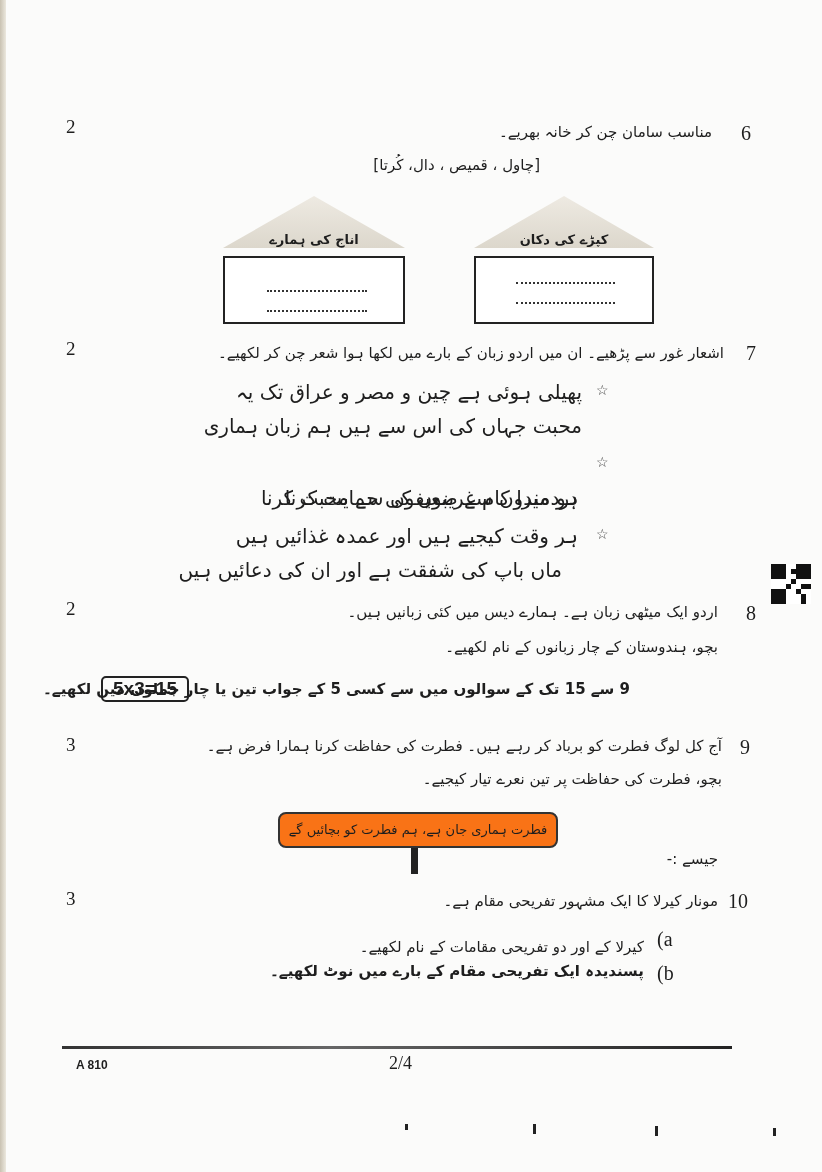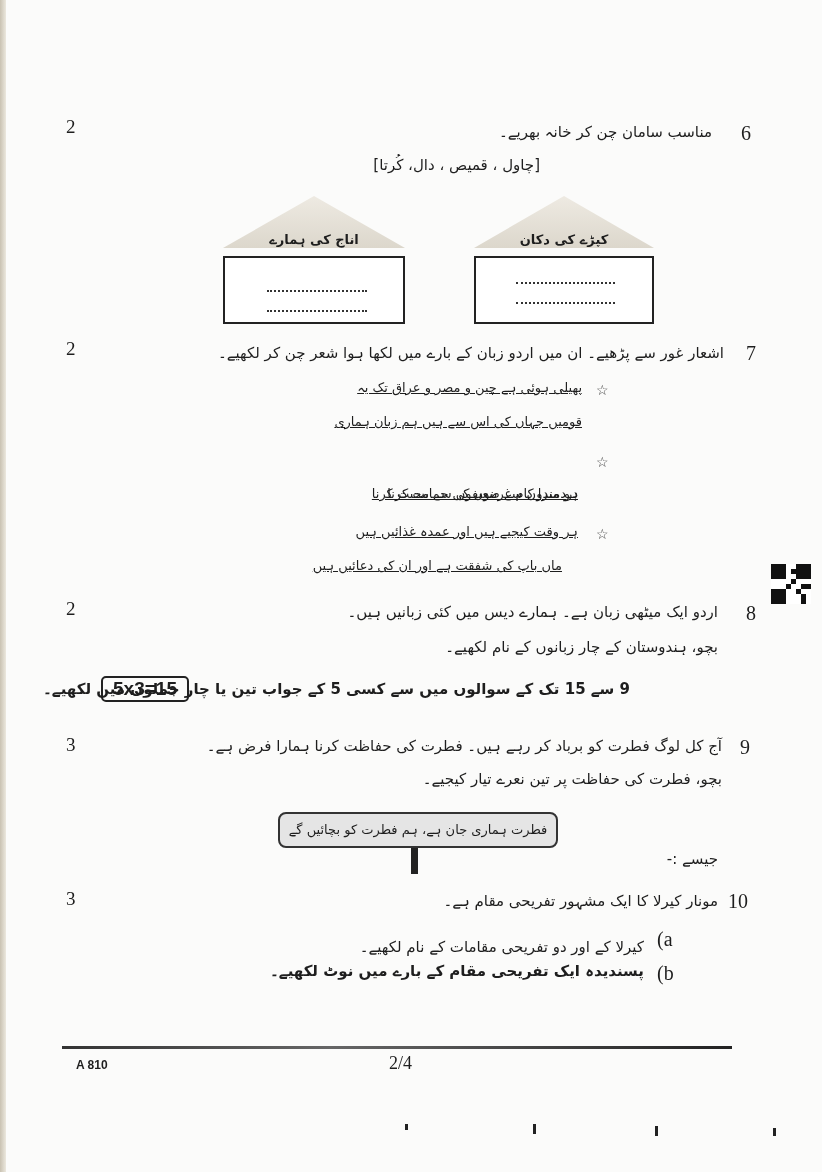--- a/index.html
+++ b/index.html
@@ -14,21 +14,21 @@
     background:linear-gradient(to right,#c9c2b2,#ece8de);
   }
   .abs { position:absolute; }
   .marks { font-family:"Liberation Serif", serif; font-size:19px; left:66px; }
   .qnum { font-family:"Liberation Serif", serif; font-size:20px; }
   .ur {
     direction:rtl; unicode-bidi:embed; 
     font-family:"DejaVu Sans", sans-serif; white-space:nowrap;
   }
   .ur-q { font-size:15px; }
-  .ur-poem { font-size:13px; letter-spacing:0.5px;text-decoration:underline; }
+  .ur-poem { font-size:20px; letter-spacing:0.5px; }
   .bold { font-weight:bold; }
 
   
   .shop { position:absolute; }
   .roof {
     position:absolute; left:0; top:0; width:100%; height:52px;
     clip-path:polygon(50% 0, 100% 100%, 0 100%);
     background:linear-gradient(#eeeae2,#dcd7cc);
   }
   .roof-label {
@@ -46,21 +46,21 @@
 
   .marks-box {
     position:absolute; left:101px; top:676px; width:88px; height:26px;
     border:2px solid #222; border-radius:5px; box-sizing:border-box;
     font-family:"Liberation Sans", sans-serif; font-weight:bold; font-size:19px;
     text-align:center; line-height:22px;
   }
   .slogan-box {
     position:absolute; left:278px; top:812px; width:280px; height:36px;
     border:2px solid #333; border-radius:8px; box-sizing:border-box;
-    background:#e5e5e5; text-align:center; line-height:32px;
+    background:#f97316; text-align:center; line-height:32px;
     direction:rtl; font-family:"DejaVu Sans", sans-serif; font-size:13px;
   }
   .slogan-post { position:absolute; left:411px; top:848px; width:7px; height:26px; background:#222; }
 
   .footer-line {
     position:absolute; left:62px; top:1046px; width:670px; height:3px;
     background:linear-gradient(to right,#333,#666 40%,#444 70%,#222);
   }
   .code { font-family:"Liberation Sans", sans-serif; font-weight:bold; font-size:12px; left:76px; top:1058px; }
   .pagenum { font-family:"Liberation Serif", serif; font-size:18px; left:389px; top:1053px; }
@@ -99,21 +99,21 @@
     <div class="dots" style="left:42px;top:52px;"></div>
   </div>
 </div>
 
 <div class="abs marks" style="top:338px;">2</div>
 <div class="abs qnum" style="left:746px;top:342px;">7</div>
 <div class="abs ur ur-q" style="right:98px;top:344px;">اشعار غور سے پڑھیے۔ ان میں اردو زبان کے بارے میں لکھا ہوا شعر چن کر لکھیے۔</div>
 
 <div class="abs star" style="left:596px;top:382px;">☆</div>
 <div class="abs ur ur-poem" style="right:240px;top:380px;">پھیلی ہوئی ہے چین و مصر و عراق تک یہ</div>
-<div class="abs ur ur-poem" style="right:240px;top:414px;">قومیں جہاں کی اس سے ہیں ہم زبان ہماری</div>
+<div class="abs ur ur-poem" style="right:240px;top:414px;">محبت جہاں کی اس سے ہیں ہم زبان ہماری</div>
 
 <div class="abs star" style="left:596px;top:454px;">☆</div>
 <div class="abs ur ur-poem" style="right:244px;top:452px;margin-top:34px;">ہو میرا کام غریبوں کی حمایت کرنا</div>
 <div class="abs ur ur-poem" style="right:244px;top:486px;">دردمندوں سے ضعیفوں سے محبت کرنا</div>
 
 <div class="abs star" style="left:596px;top:526px;">☆</div>
 <div class="abs ur ur-poem" style="right:244px;top:524px;">ہر وقت کیجیے ہیں اور عمدہ غذائیں ہیں</div>
 <div class="abs ur ur-poem" style="right:260px;top:558px;margin-left:18px;">ماں باپ کی شفقت ہے اور ان کی دعائیں ہیں</div>
 
 <div class="qr">

